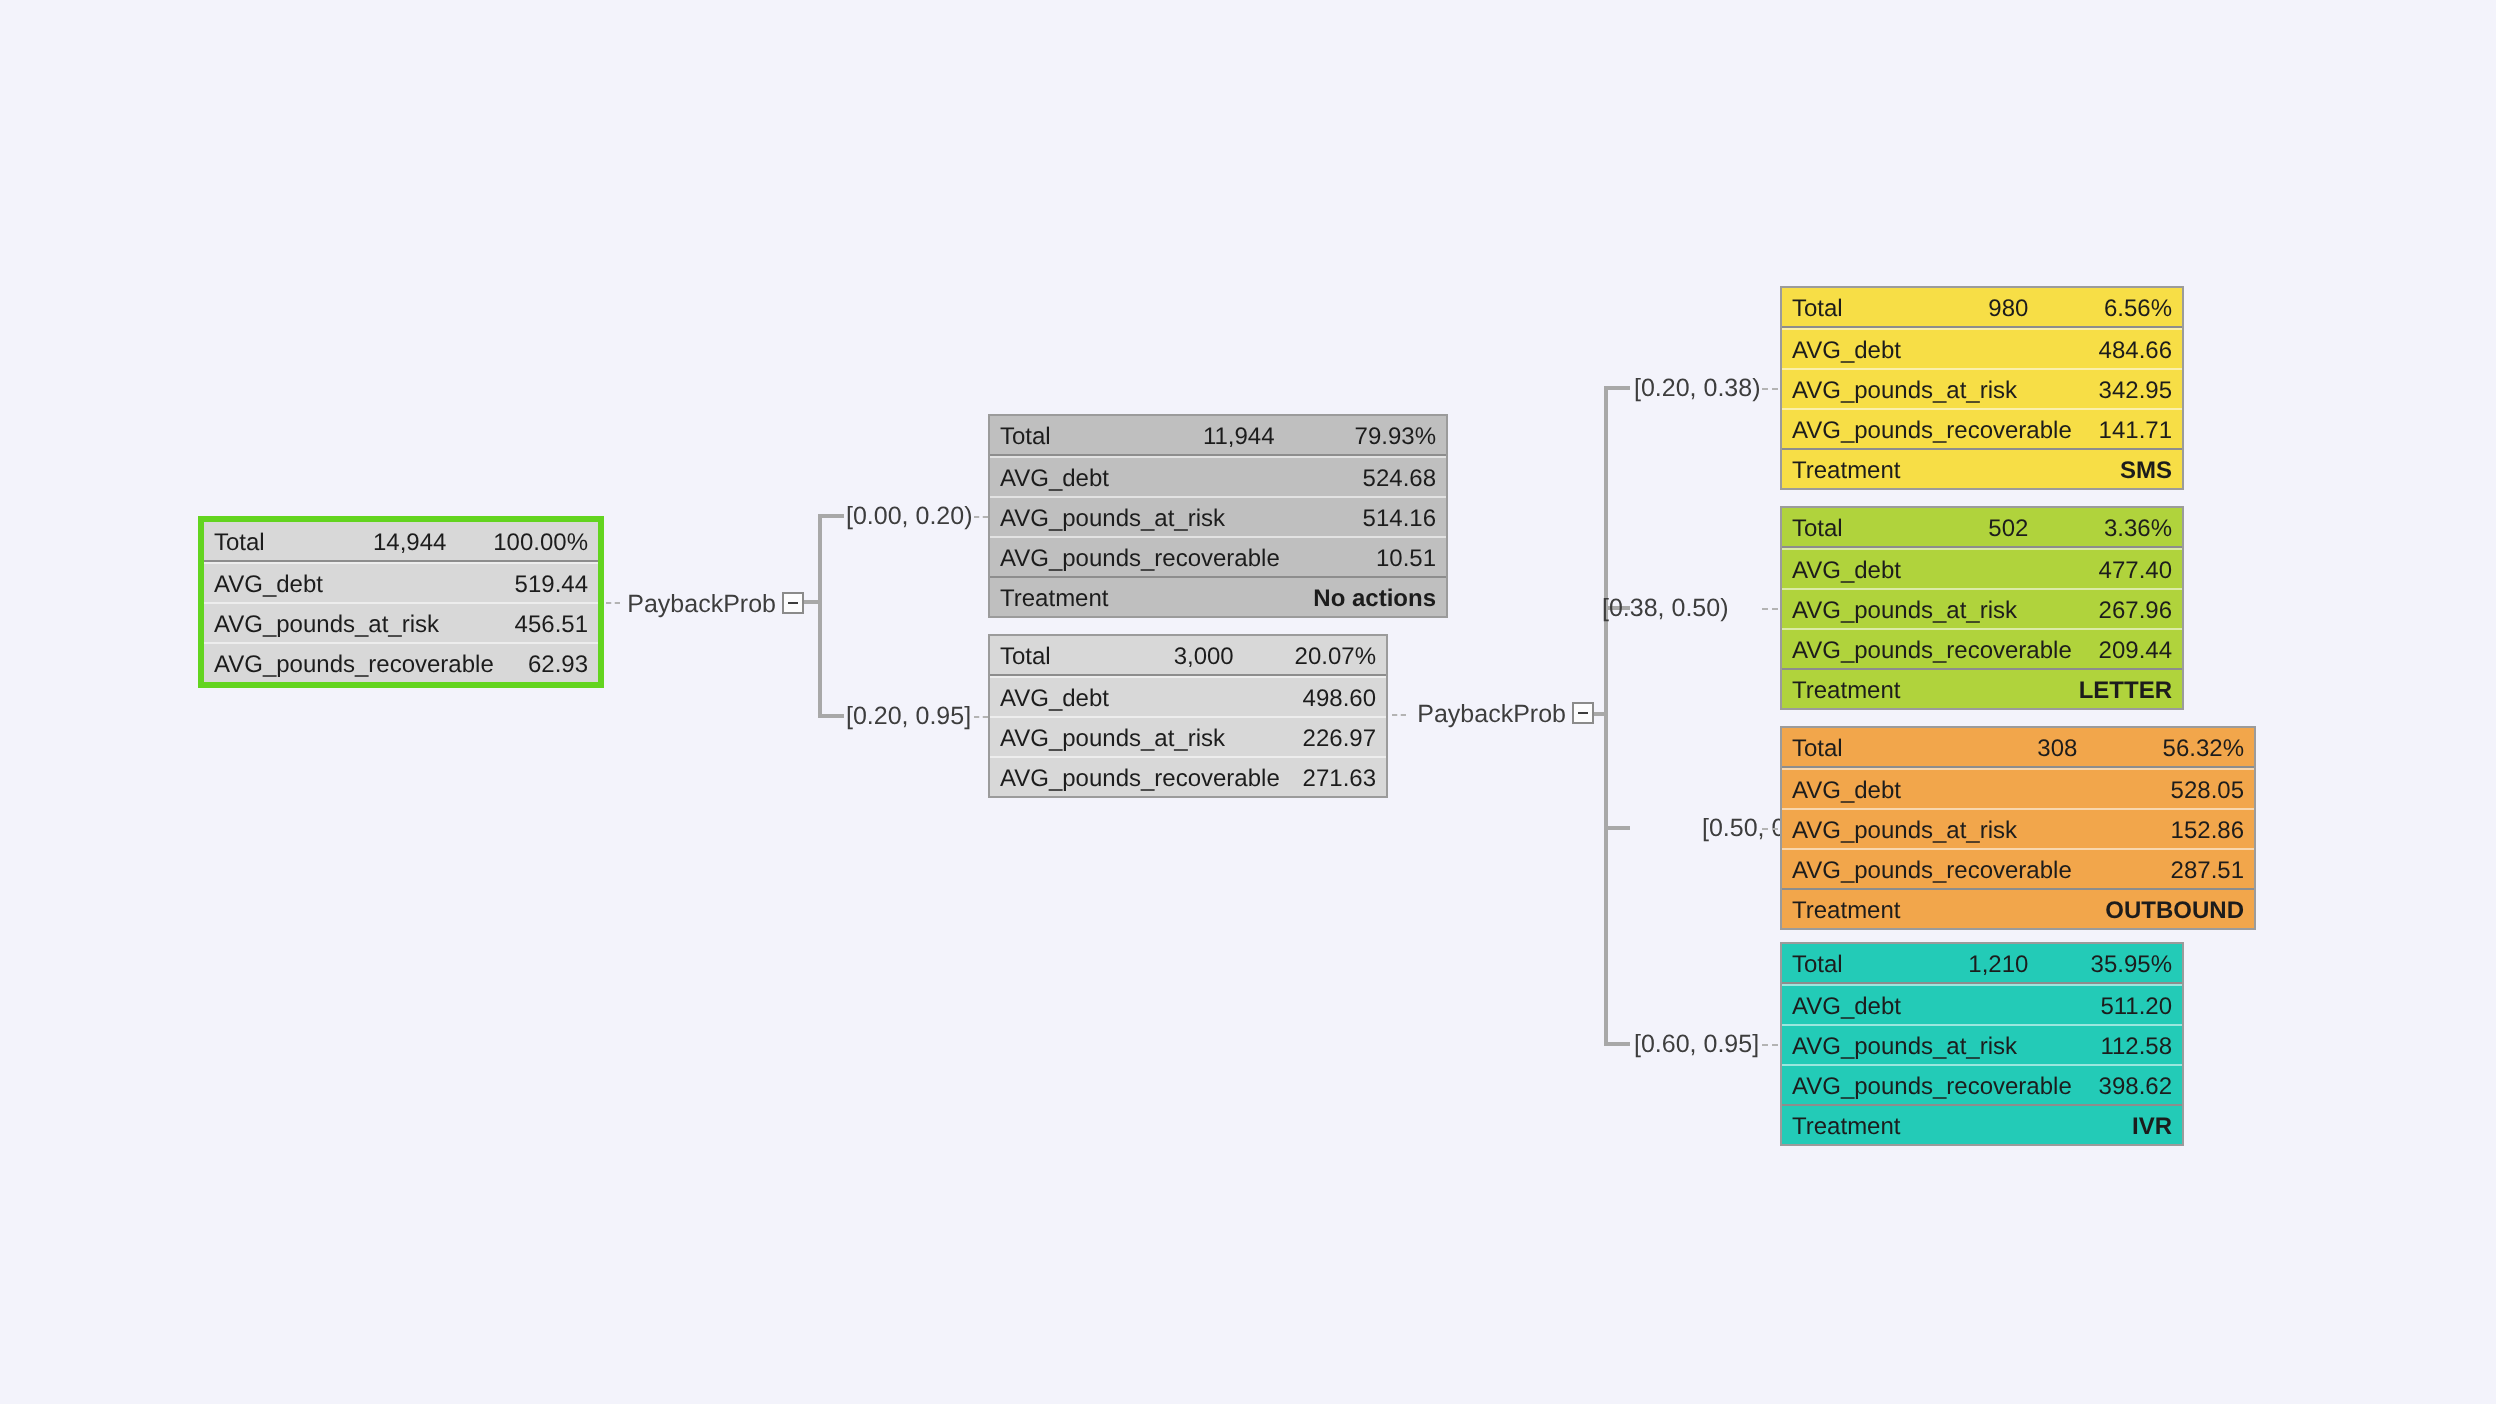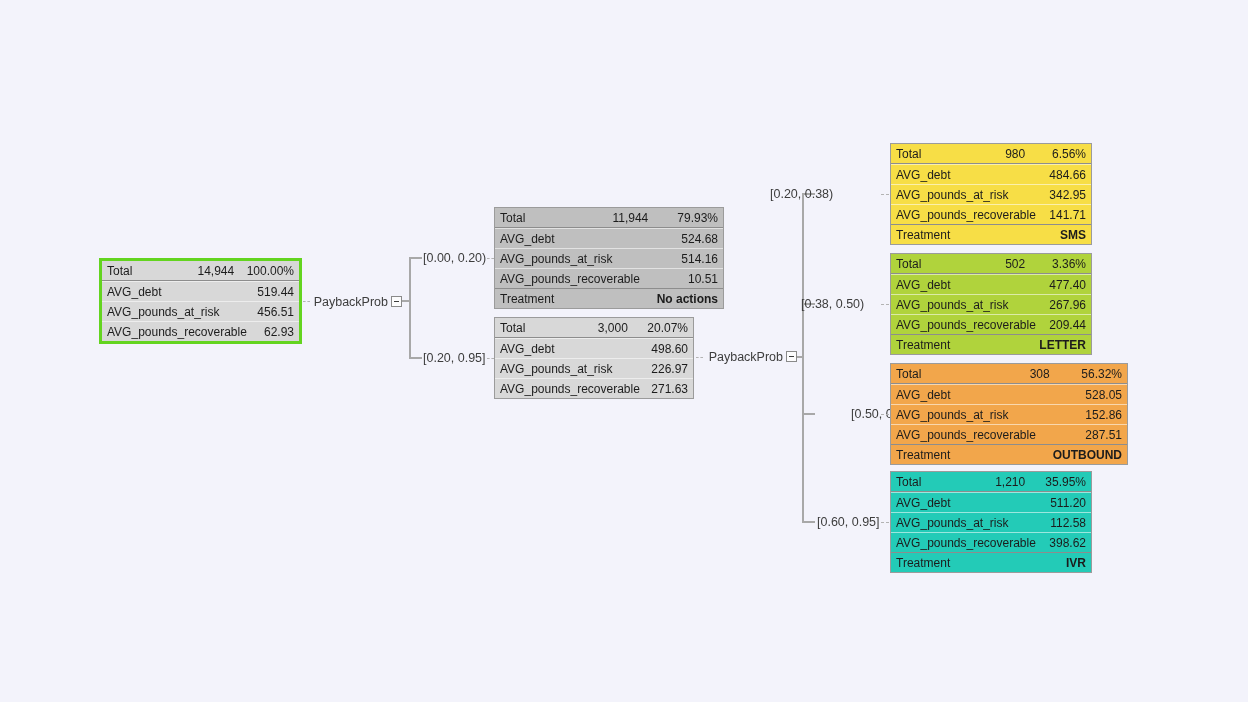--- a/index.html
+++ b/index.html
@@ -2,21 +2,21 @@
 <html><head>
 <meta charset="utf-8">
 <style>
   html,body{margin:0;padding:0;background:#F3F3FB;}
   .canvas{
     position:relative;width:1248px;height:702px;background:#F3F3FB;
     font-family:"Liberation Sans",sans-serif;overflow:hidden;color:#1c1c1c;
   }
   
   .node{position:absolute;border:1px solid #9b9b9b;box-sizing:border-box;cursor:default;}
-  .node .row{display:flex;align-items:center;height:20px;padding:0 5px;font-size:12px;box-sizing:border-box;white-space:nowrap;}
+  .node .row{display:flex;align-items:center;height:20px;padding:0 5px;font-size:12px;box-sizing:border-box;white-space:nowrap;gap:11px;}
   .node .row + .row{border-top:1px solid rgba(255,255,255,0.55);}
   .node .row.total{border-bottom:1px solid #8d8d8d;}
   .node .row.treatment{border-top:1px solid #8d8d8d;}
   .lbl{flex:1;overflow:hidden;text-align:left;}
   .cnt{width:34%;text-align:right;}
   .pct{width:32%;text-align:right;}
   .val{text-align:right;}
   .bold{font-weight:bold;}
   .node-root{background:#D8D8D8;border:3px solid #63D41F;}
   .node-noactions{background:#BFBFBF;}
@@ -116,21 +116,21 @@
 
   <div class="dotline" style="left:696px;top:357px;width:7px;"></div>
   <div class="split-label" style="left:705px;top:349px;width:78px;text-align:right;">PaybackProb</div>
   <div class="collapse-icon" style="left:786px;top:351px;"></div>
   <div class="hline" style="left:797px;top:356px;width:7px;"></div>
   <div class="vline" style="left:802px;top:193px;height:330px;"></div>
   <div class="hline" style="left:802px;top:193px;width:13px;"></div>
   <div class="hline" style="left:802px;top:303px;width:13px;"></div>
   <div class="hline" style="left:802px;top:413px;width:13px;"></div>
   <div class="hline" style="left:802px;top:521px;width:13px;"></div>
-  <div class="branch-label" style="left:770px;top:186px;">[0.20, 0.38)</div>
+  <div class="branch-label" style="left:817px;top:186px;">[0.20, 0.38)</div>
   <div class="branch-label" style="left:801px;top:296px;text-align:right;">[0.38, 0.50)</div>
   <div class="branch-label" style="left:851px;top:406px;">[0.50, 0.60)</div>
   <div class="branch-label" style="left:817px;top:514px;">[0.60, 0.95]</div>
   <div class="dotline" style="left:881px;top:194px;width:8px;"></div>
   <div class="dotline" style="left:881px;top:304px;width:8px;"></div>
   <div class="dotline" style="left:881px;top:414px;width:8px;"></div>
   <div class="dotline" style="left:881px;top:522px;width:8px;"></div>
 
   <div class="node node-sms" style="left:890px;top:143px;width:202px;height:102px;">
     <div class="row total">

